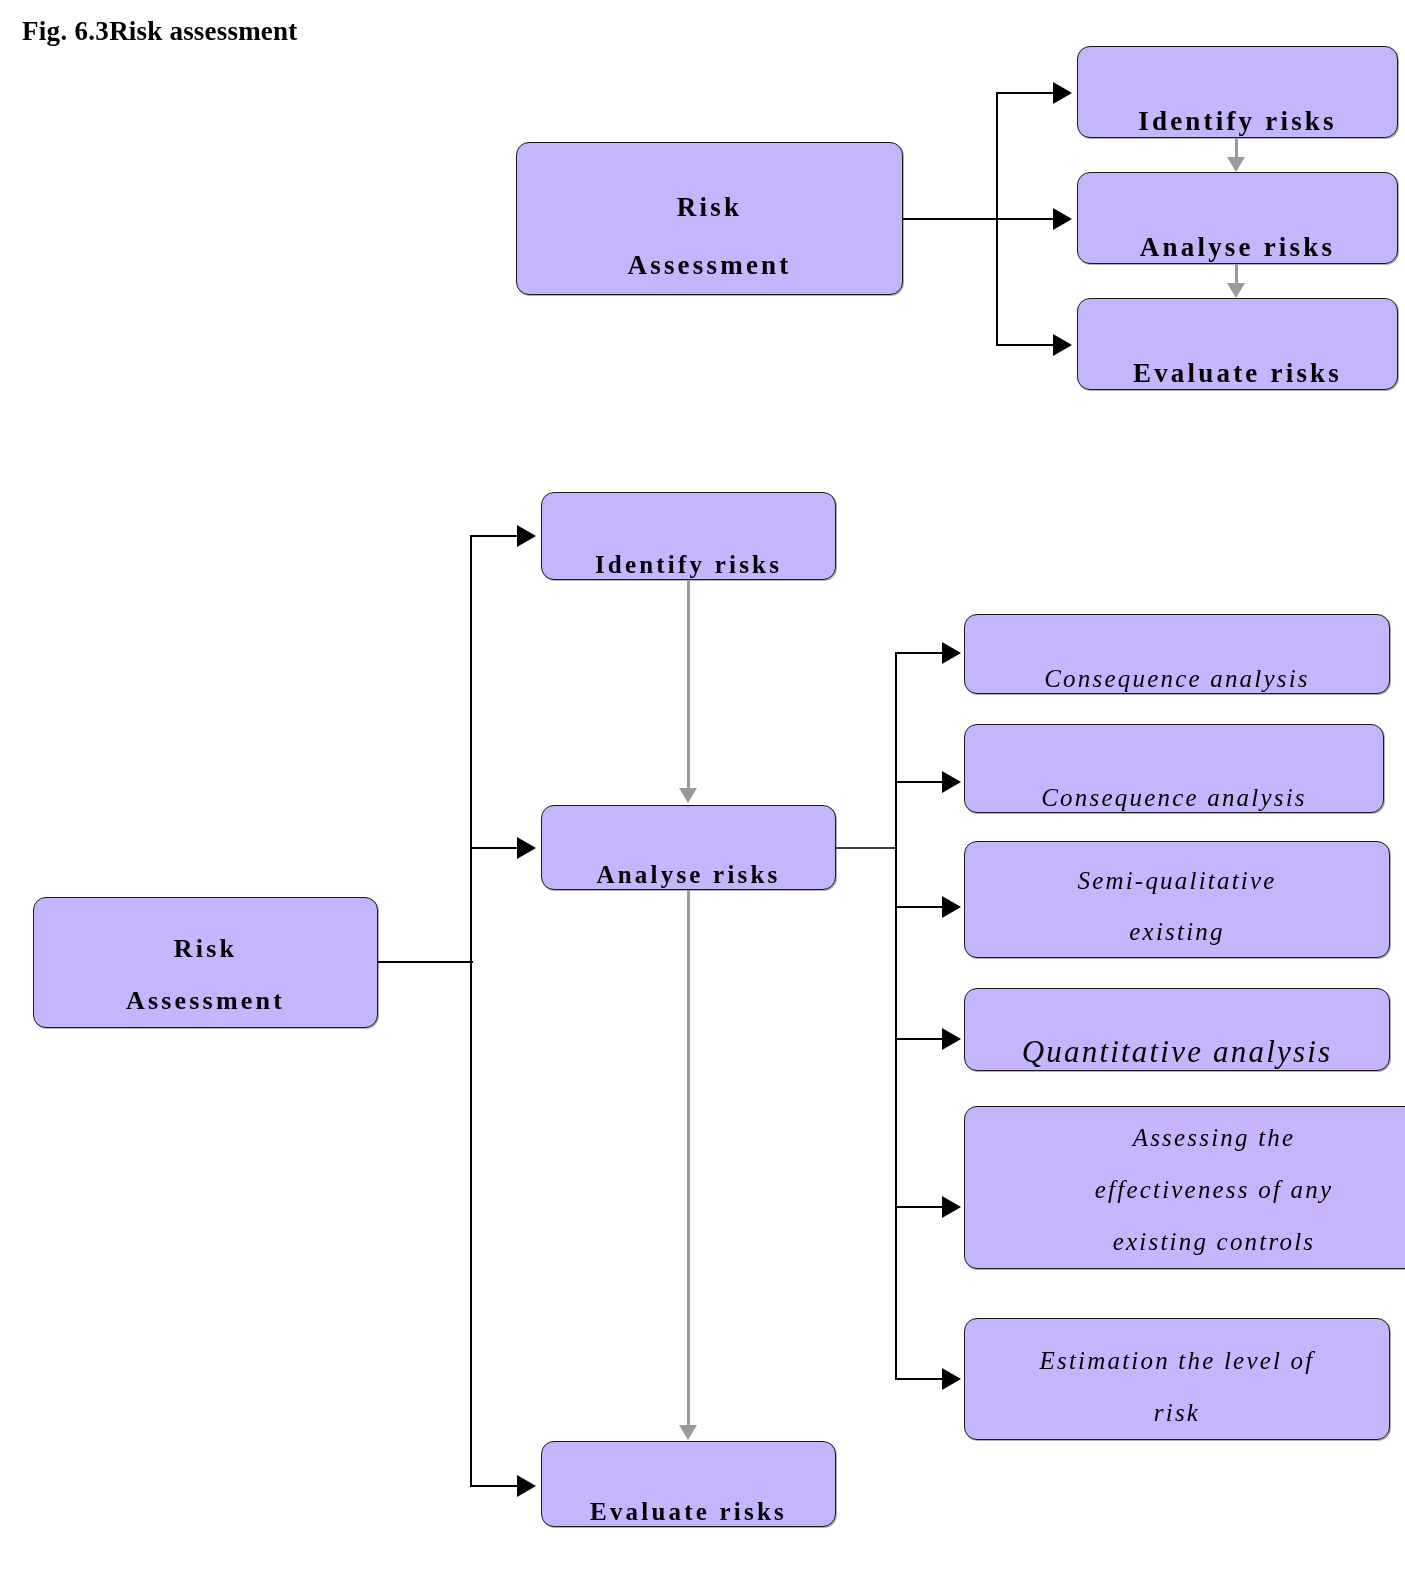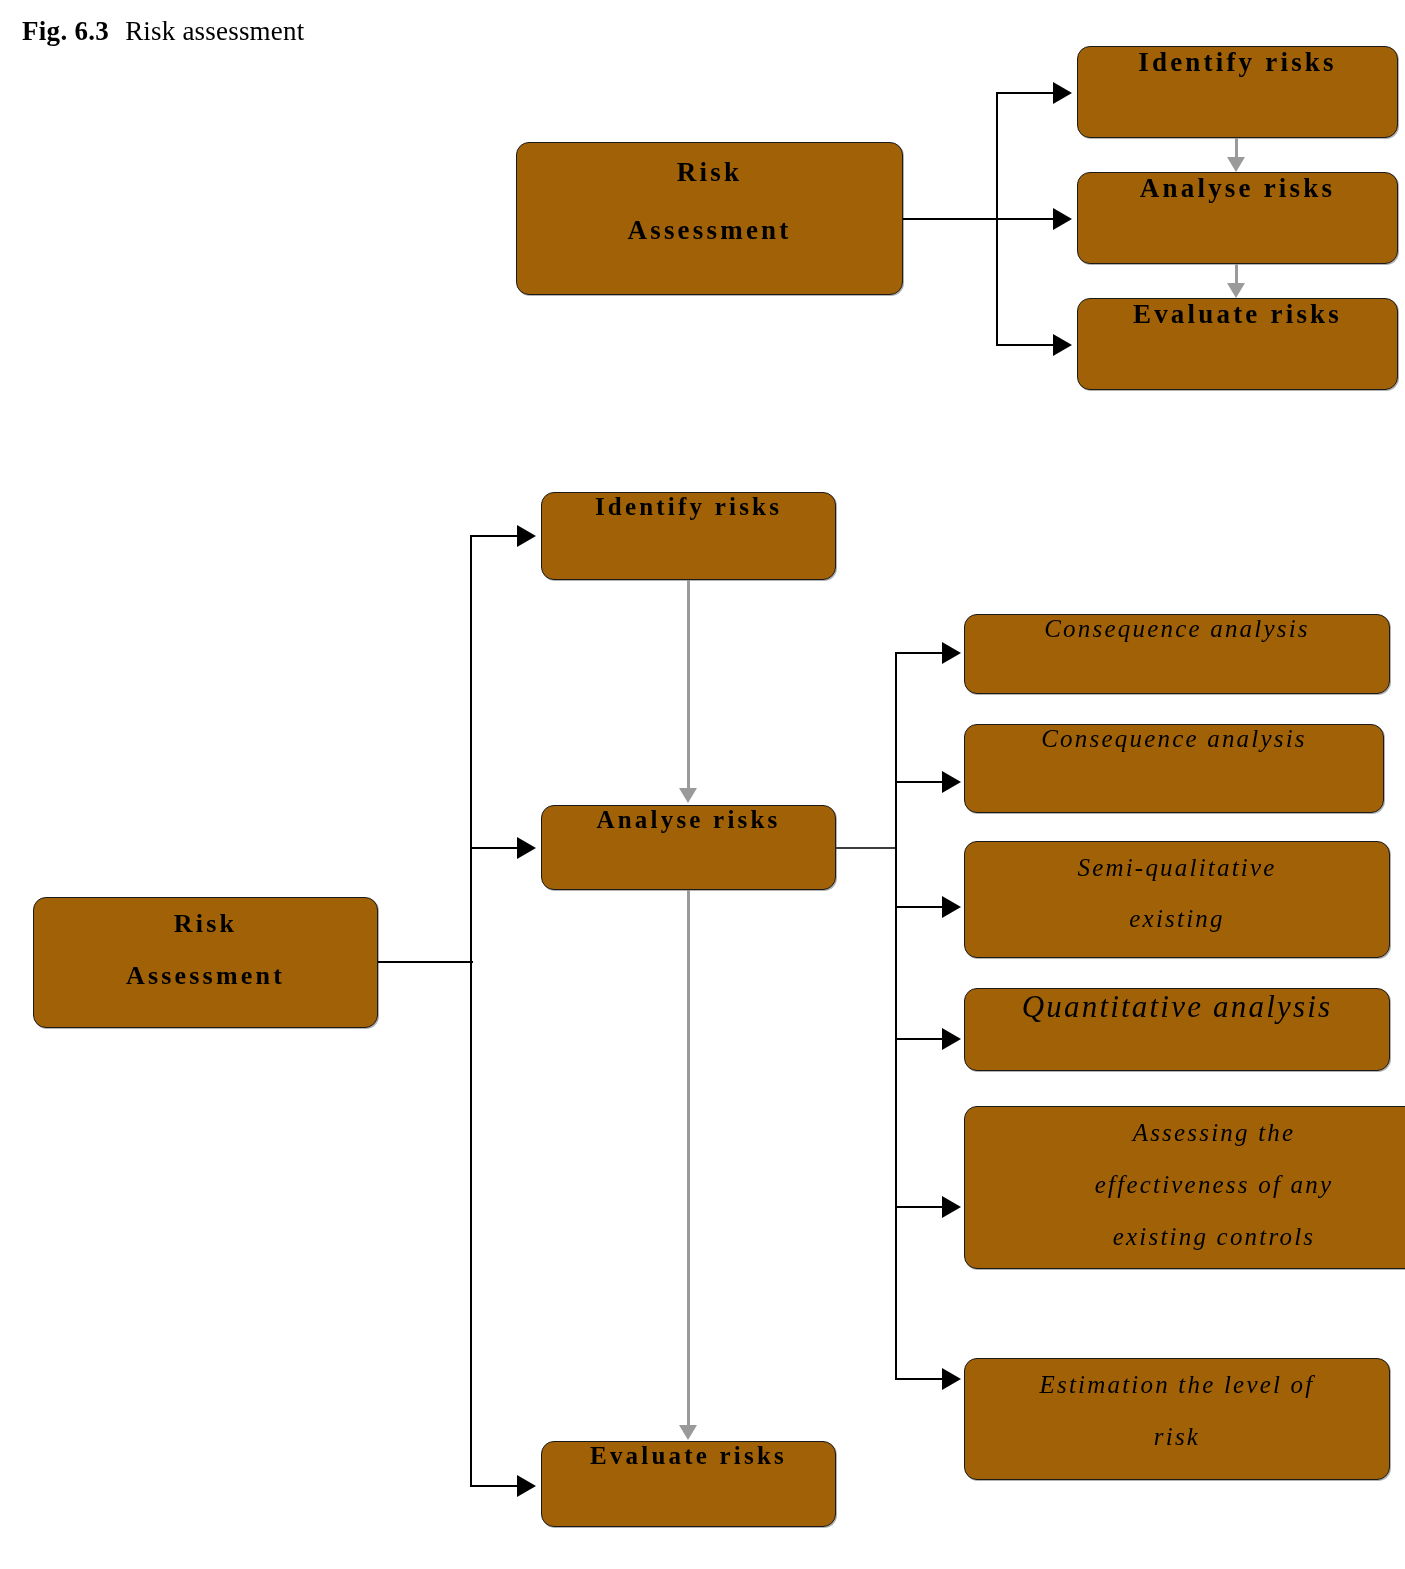--- a/index.html
+++ b/index.html
@@ -27,34 +27,33 @@
     top: 12px;
     font-size: 27px;
     line-height: 38px;
     white-space: nowrap;
   }
   .caption .fig-label {
     font-weight: bold;
     letter-spacing: 0.3px;
   }
   .caption .fig-text {
-    font-weight: normal;
-    margin-left: 16px;
+    font-weight: bold;
     letter-spacing: 0.2px;
   }
 
   
   .node {
     position: absolute;
     box-sizing: border-box;
-    background: #a16207;
+    background: #c4b5fd;
     border: 1.6px solid #1a1a1a;
     border-radius: 13px;
     display: flex;
-    align-items: flex-start;
+    align-items: flex-end;
     justify-content: center;
     text-align: center;
     box-shadow: 1px 1px 0 rgba(0,0,0,0.30);
   }
   .node .txt {
     display: block;
     width: 100%;
     padding: 0 6px;
   }
   
@@ -217,18 +216,18 @@
     </div>
 
     <div class="hline" style="left:895px; top:1206px; width:48px;"></div>
     <div class="arrow-r" style="left:942px; top:1196px;"></div>
     <div class="node reg" style="left:964px; top:1106px; width:500px; height:163px; font-size:25px; line-height:52px;">
       <span class="txt"><span>Assessing the</span><br><span>effectiveness of any</span><br><span>existing controls</span></span>
     </div>
 
     <div class="hline" style="left:895px; top:1378px; width:48px;"></div>
     <div class="arrow-r" style="left:942px; top:1368px;"></div>
-    <div class="node reg" style="left:964px; top:1318px; width:426px; height:122px; font-size:25px; line-height:52px;margin-top:40px;">
+    <div class="node reg" style="left:964px; top:1318px; width:426px; height:122px; font-size:25px; line-height:52px;">
       <span class="txt"><span>Estimation the level of</span><br><span>risk</span></span>
     </div>
   </div>
 
 </div>
 
 </body></html>

